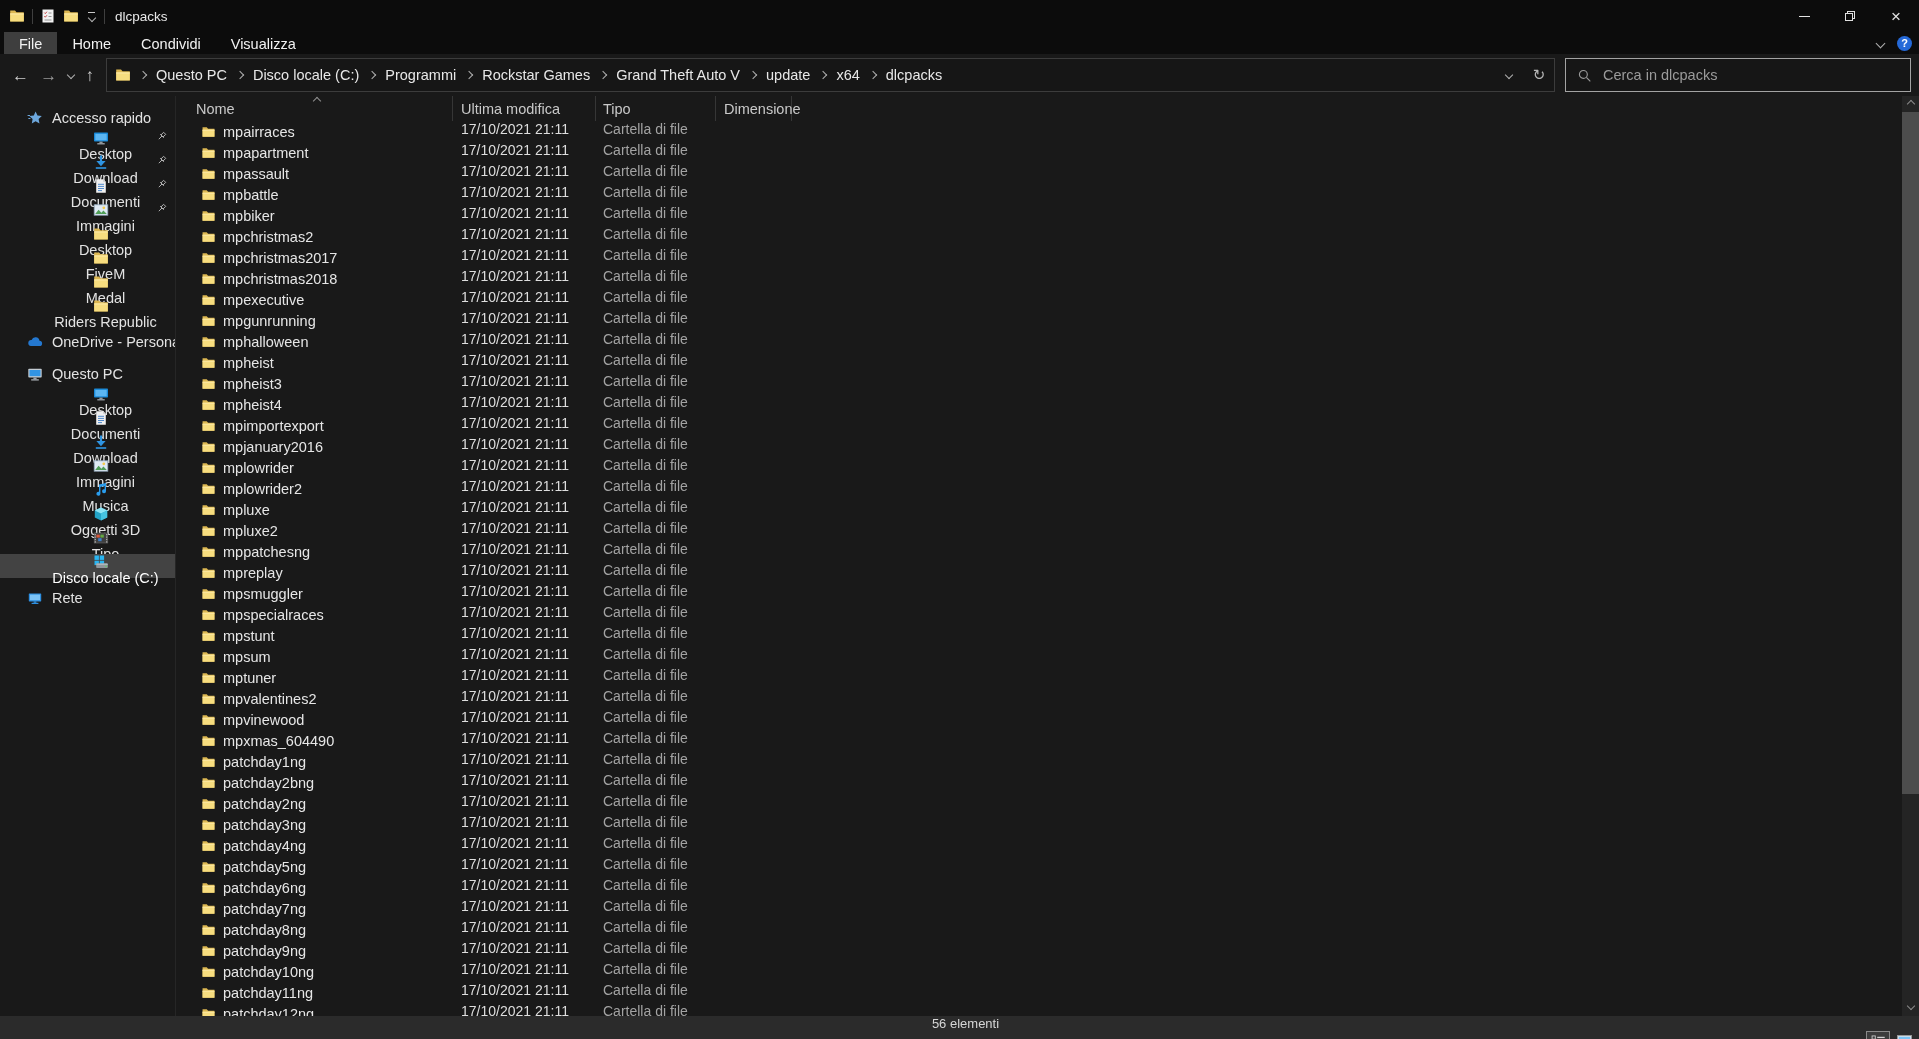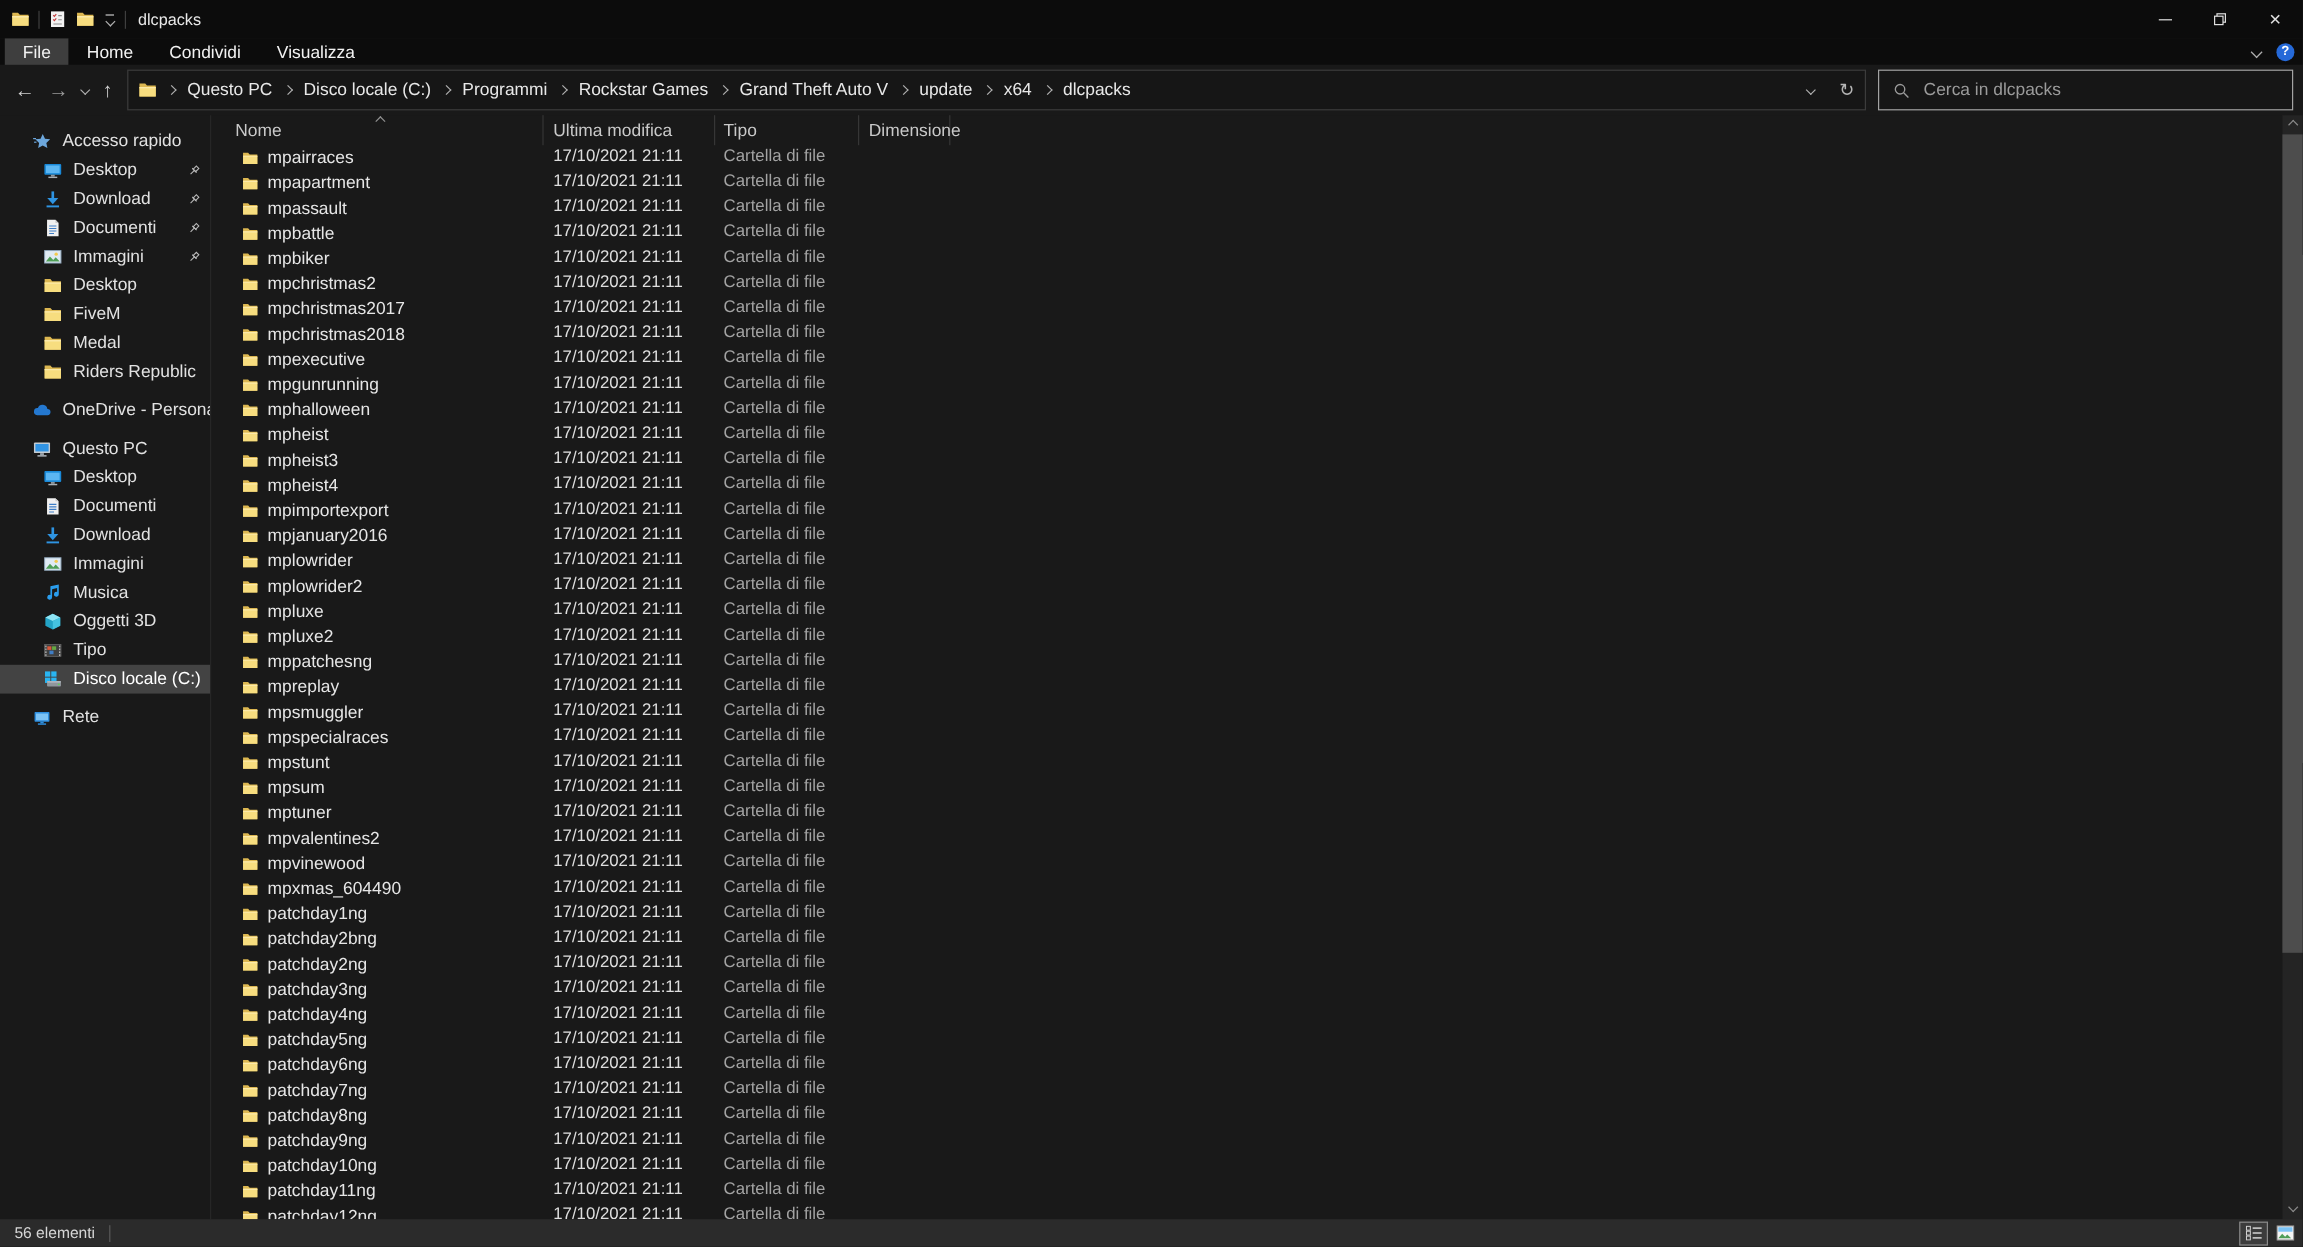--- a/index.html
+++ b/index.html
@@ -47,21 +47,21 @@
   .chev{display:inline-block;width:6px;height:6px;border-right:1.4px solid #b0b0b0;border-bottom:1.4px solid #b0b0b0;}
   .chev.small{width:5px;height:5px;}
   .chev-down{transform:rotate(45deg);}
   .chev-up{transform:rotate(-135deg);}
   .chev-right{transform:rotate(-45deg);}
   
   .sidebar{position:absolute;top:96px;left:0;width:175px;bottom:23px;background:#191919;padding-top:10px;box-sizing:border-box;overflow:hidden;text-align:right;}
   .side-item{height:24px;display:flex;align-items:center;color:#e2e2e2;font-size:14.5px;position:relative;white-space:nowrap;cursor:default;}
   .side-item .icon{width:16px;height:16px;margin-right:9px;flex:none;}
   .side-item.level-0{padding-left:27px;}
-  .side-item.level-1{padding-left:36px;}
+  .side-item.level-1{padding-left:36px;flex-direction:column;}
   .side-item.gap{margin-top:8px;}
   .side-item.selected{background:#434343;color:#ffffff;}
   .pin{position:absolute;right:7px;width:13px;height:13px;}
   .pin svg{width:13px;height:13px;}
   
   .content{position:absolute;left:175px;top:96px;right:0;bottom:23px;border-left:1px solid #262626;box-sizing:border-box;background:#191919;}
   .headers{position:absolute;top:0;left:0;height:25px;display:flex;}
   .hcol{box-sizing:border-box;border-right:1px solid #363636;color:#c9c9c9;font-size:14.5px;display:flex;align-items:center;position:relative;white-space:nowrap;}
   .hcol-0{width:277px;padding-left:20px;}
   .hcol-1{width:143px;padding-left:8px;}
@@ -77,21 +77,21 @@
   .cell-type{width:120px;padding-left:7px;color:#a3a3a3;font-size:14px;}
   .cell-size{width:76px;}
   
   .scrollbar{position:absolute;right:0;top:0;width:17px;bottom:0;background:#242424;}
   .sb-btn{position:absolute;left:0;width:17px;height:16px;display:flex;align-items:center;justify-content:center;}
   .sb-up{top:0;}
   .sb-down{bottom:2px;}
   .sb-btn .chev{border-color:#8a8a8a;}
   .sb-thumb{position:absolute;top:16px;left:0;width:17px;height:682px;background:#4d4d4d;}
   
-  .statusbar{position:absolute;left:0;right:0;bottom:0;height:23px;background:#2b2b2b;display:flex;align-items:center;color:#d6d6d6;font-size:13px;}
+  .statusbar{position:absolute;left:0;right:0;bottom:0;height:23px;background:#2b2b2b;display:flex;align-items:center;color:#d6d6d6;font-size:13px;flex-direction:column;}
   .status-count{margin-left:12px;}
   .status-sep{width:1px;height:14px;background:#5a5a5a;margin-left:12px;}
   .view-btns{margin-left:auto;margin-right:3px;display:flex;gap:2px;align-items:center;}
   .view-btn{width:24px;height:20px;display:flex;align-items:center;justify-content:center;box-sizing:border-box;}
   .view-btn.active{background:#3c3c3c;border:1px solid #8a8a8a;}
   .view-btn svg{width:15px;height:13px;}
   svg{display:block;}
   .icon svg,.icon16 svg,.ficon svg,.addr-ficon svg{width:100%;height:100%;}
 </style>
 </head>

